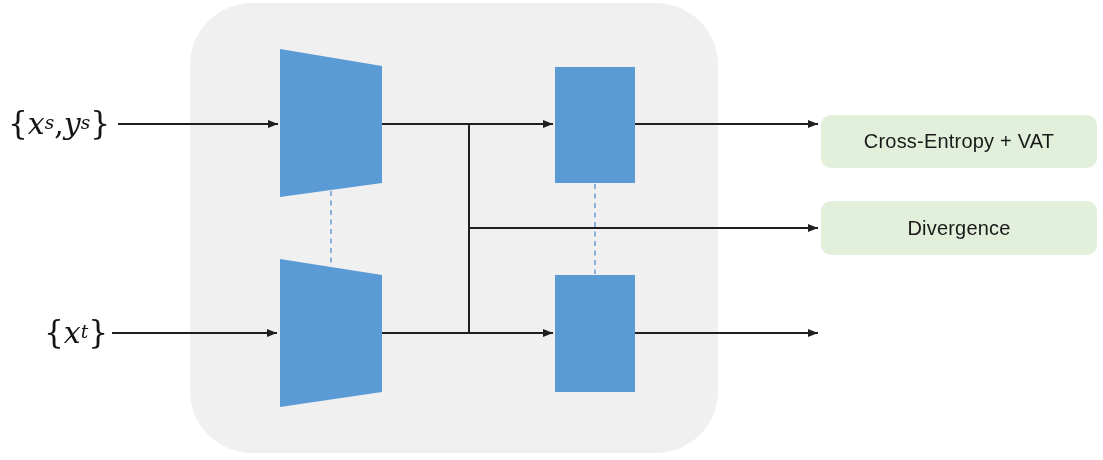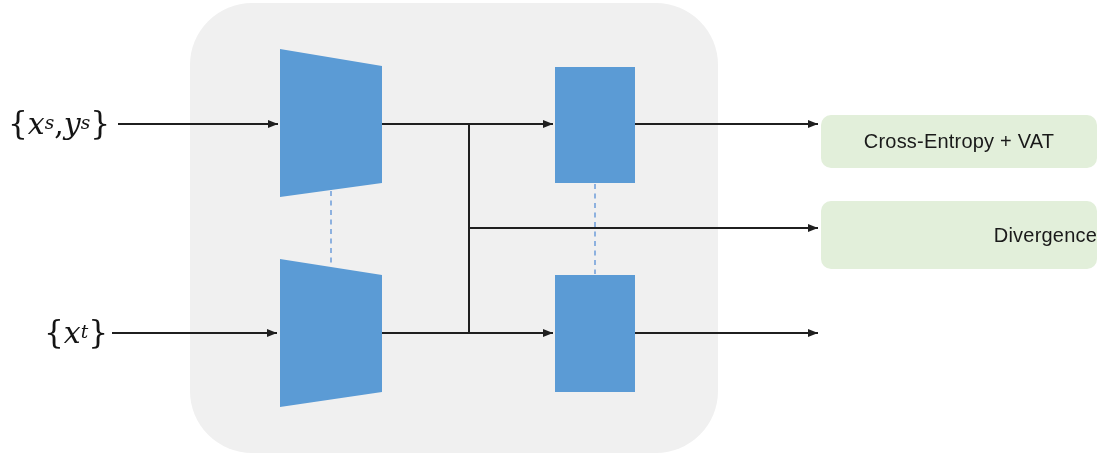--- a/index.html
+++ b/index.html
@@ -22,21 +22,21 @@
   .loss-box{
     position:absolute;
     left:821px;width:276px;
     background:#E2EFDA;
     border-radius:10px;
     display:flex;align-items:center;justify-content:center;
     font-size:20px;color:#1a1a1a;
     letter-spacing:0.2px;
   }
   .loss-box.b1{top:115px;height:53px;}
-  .loss-box.b2{top:201px;height:68px;justify-content:flex-end;}
+  .loss-box.b2{top:201px;height:54px;}
   .loss-box.b3{top:306px;height:54px;}
   .math-label{
     position:absolute;
     font-family:"DejaVu Serif", serif;
     font-size:30px;color:#141414;
     display:flex;align-items:center;justify-content:center;
     white-space:nowrap;
   }
   .math-label .var{font-style:italic;}
   .math-label sub{

